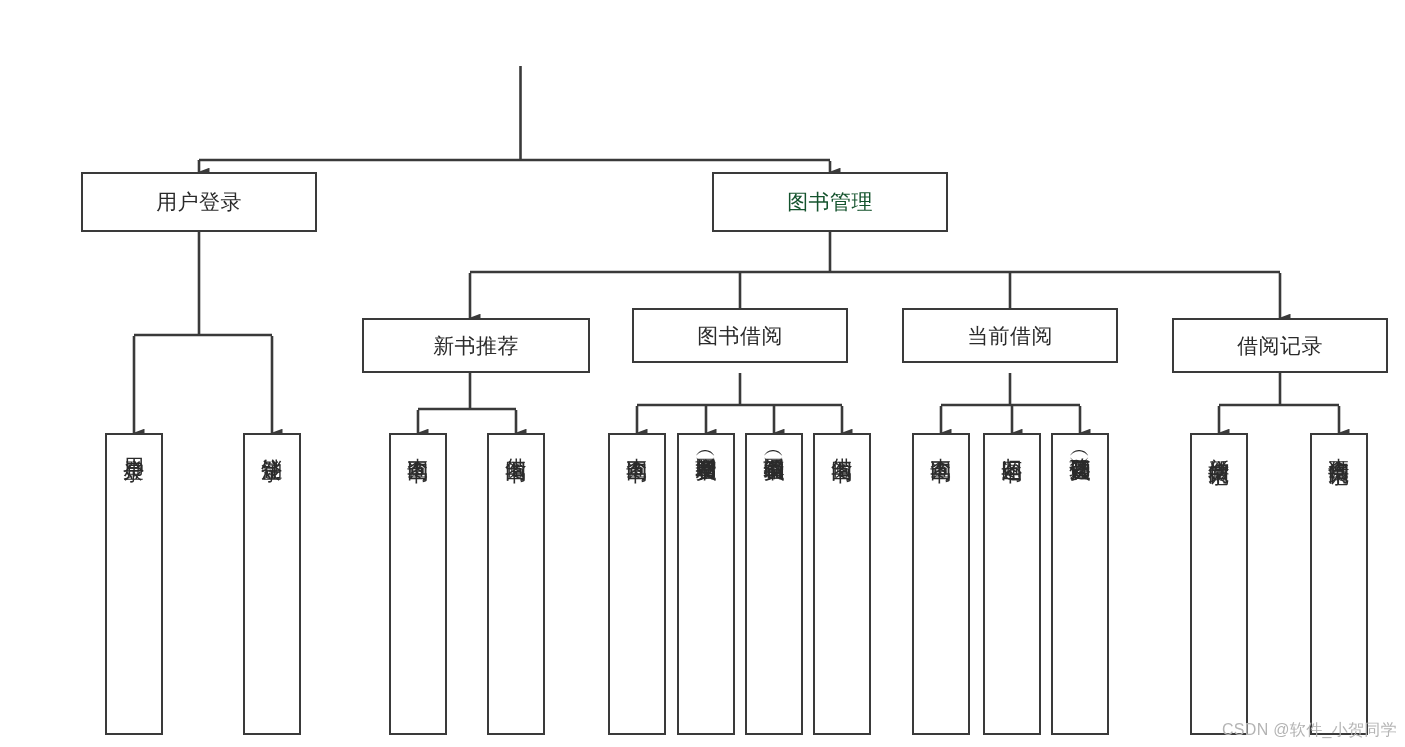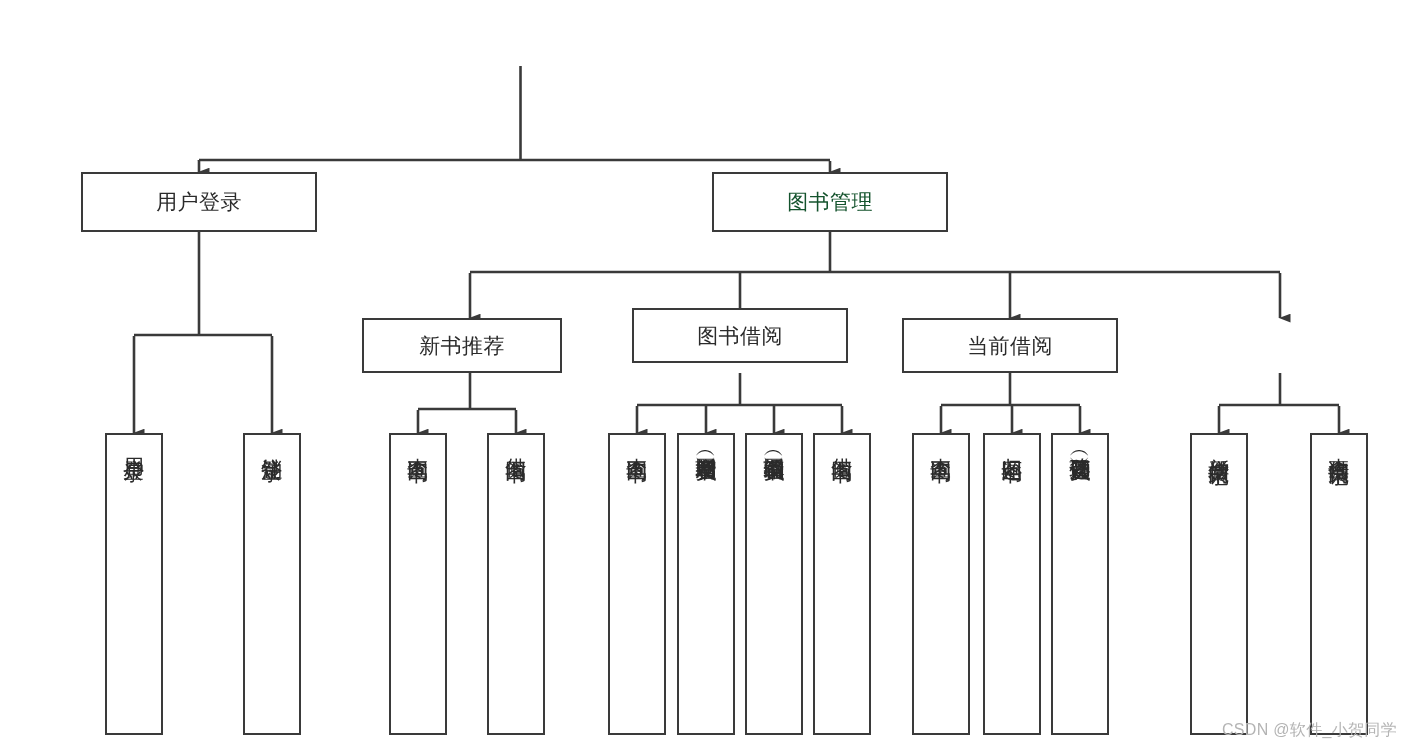--- a/index.html
+++ b/index.html
@@ -139,28 +139,31 @@
   </svg>
 
 
   <div class="node horiz" style="left: 81px; top: 172px; width: 236px; height: 60px; border-color: rgb(58, 58, 58); background: rgb(255, 255, 255); color: rgb(43, 43, 43);">
     <span class="node-label">用户登录</span>
   </div>
   <div class="node horiz" style="left: 712px; top: 172px; width: 236px; height: 60px; border-color: rgb(58, 58, 58); background: rgb(255, 255, 255); color: #14532d;">
     <span class="node-label">图书管理</span>
   </div>
 
-  <div class="node horiz" style="left: 362px; top: 318px; width: 200px; height: 55px; border-color: rgb(58, 58, 58); background: rgb(255, 255, 255); color: rgb(43, 43, 43);">
+  <div class="node horiz" style="left: 362px; top: 318px; width: 228px; height: 55px; border-color: rgb(58, 58, 58); background: rgb(255, 255, 255); color: rgb(43, 43, 43);">
     <span class="node-label">新书推荐</span>
   </div>
   <div class="node horiz" style="left: 632px; top: 308px; width: 216px; height: 55px; border-color: rgb(58, 58, 58); background: rgb(255, 255, 255); color: rgb(43, 43, 43);">
     <span class="node-label">图书借阅</span>
   </div>
-  <div class="node horiz" style="left: 902px; top: 318px; width: 216px; height: 55px; border-color: rgb(58, 58, 58); background: rgb(255, 255, 255); color: rgb(43, 43, 43);">
+  <div class="node horiz" style="left: 902px; top: 308px; width: 216px; height: 55px; border-color: rgb(58, 58, 58); background: rgb(255, 255, 255); color: rgb(43, 43, 43);">
     <span class="node-label">当前借阅</span>
+  </div>
+  <div class="node horiz" style="left: 1172px; top: 318px; width: 216px; height: 55px; border-color: rgb(58, 58, 58); background: rgb(255, 255, 255); color: rgb(43, 43, 43);">
+    <span class="node-label">借阅记录</span>
   </div>
 
   <div class="node vert" style="left: 105px; top: 433px; width: 58px; height: 302px; border-color: rgb(58, 58, 58); background: rgb(255, 255, 255); color: rgb(43, 43, 43);">
     <span class="node-label">用户登录</span>
   </div>
   <div class="node vert" style="left: 243px; top: 433px; width: 58px; height: 302px; border-color: rgb(58, 58, 58); background: rgb(255, 255, 255); color: rgb(43, 43, 43);">
     <span class="node-label">注销登录</span>
   </div>
   <div class="node vert" style="left: 389px; top: 433px; width: 58px; height: 302px; border-color: rgb(58, 58, 58); background: rgb(255, 255, 255); color: rgb(43, 43, 43);">
     <span class="node-label">查询图书</span>

